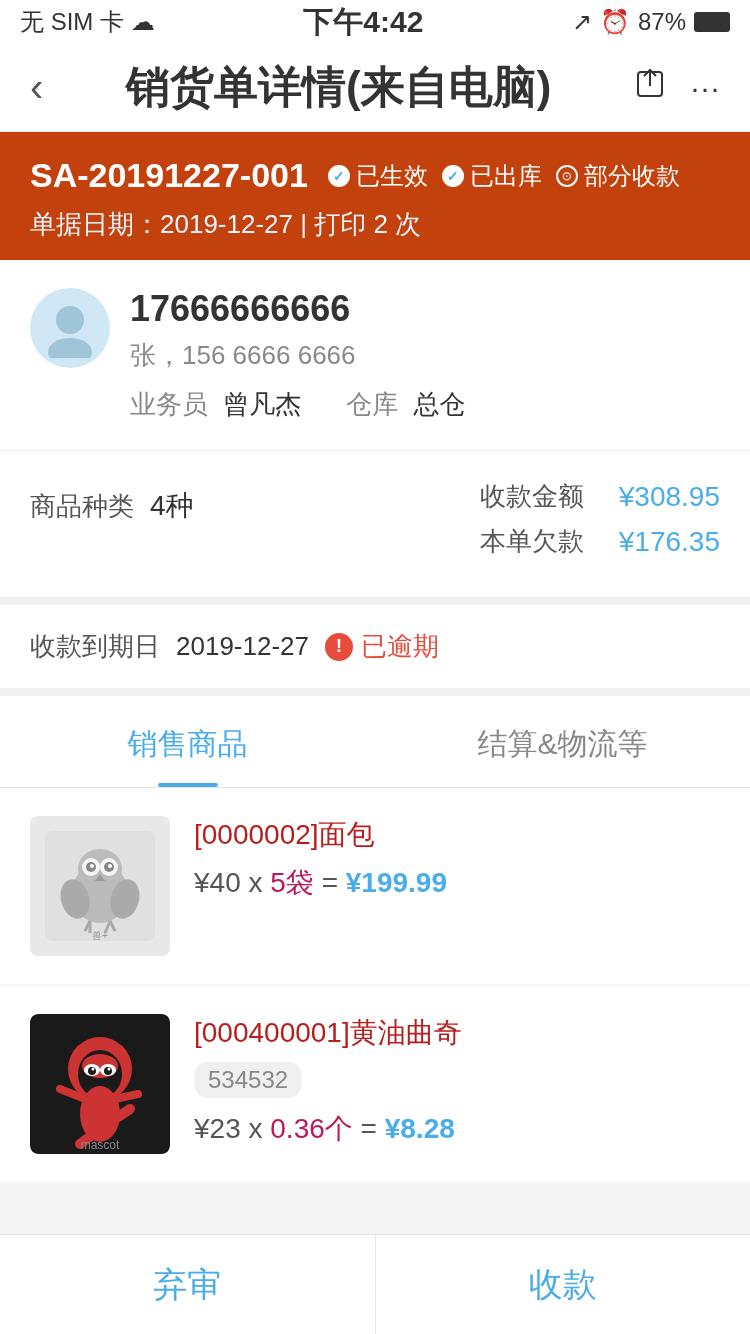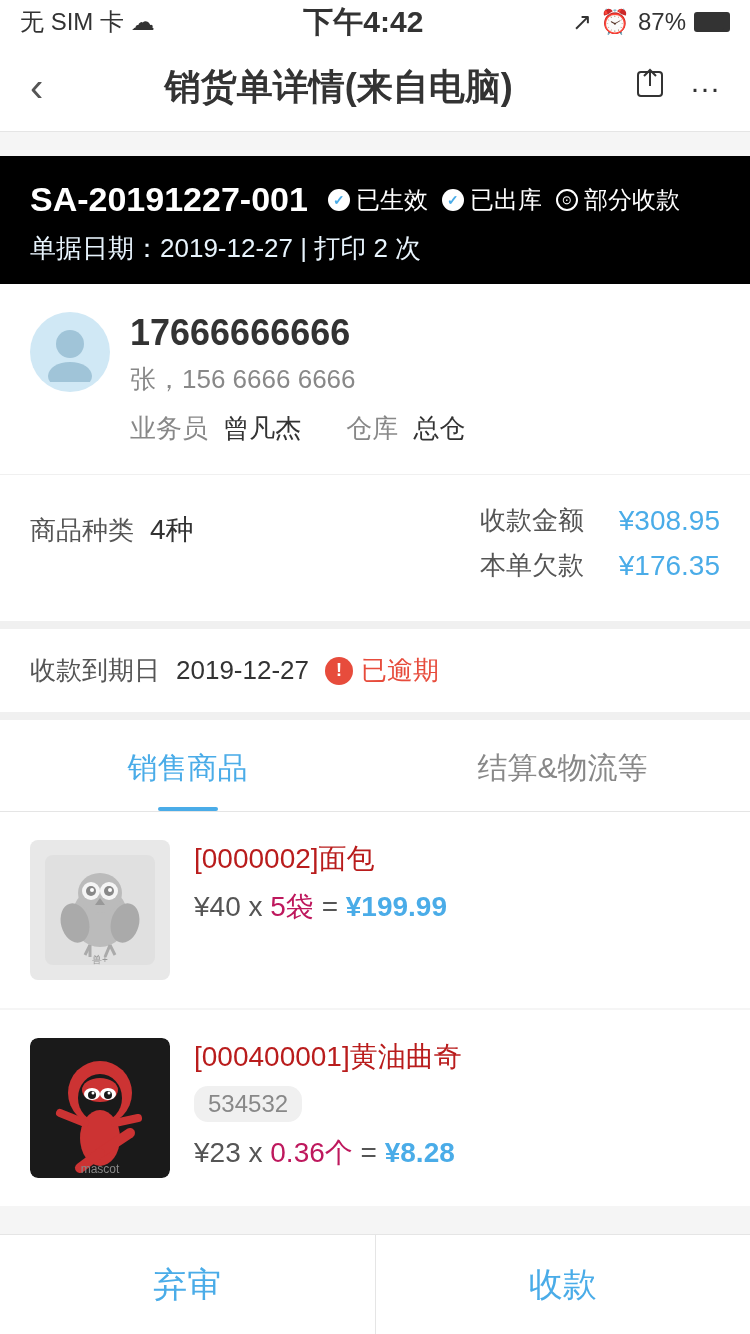--- a/index.html
+++ b/index.html
@@ -32,39 +32,38 @@
     .nav-bar {
       height: 88px;
       background: #fff;
       display: flex;
       align-items: center;
       justify-content: space-between;
       padding: 0 30px;
       border-bottom: 1px solid #e5e5e5;
     }
     .nav-title {
-      font-size: 36px;
+      font-size: 44px;
       font-weight: 600;
       color: #333;
     }
     .nav-actions { display: flex; align-items: center; gap: 24px; }
     .nav-btn {
       font-size: 30px;
       color: #333;
       background: none;
       border: none;
       cursor: pointer;
     }
 
     
     .order-header {
-      background: #000000;
+      background: #c2410c;
       padding: 24px 30px 18px;
       color: #fff;
-      margin-top: 24px;
     }
     .order-header-top {
       display: flex;
       align-items: center;
       gap: 20px;
       margin-bottom: 12px;
     }
     .order-id {
       font-size: 34px;
       font-weight: 700;

